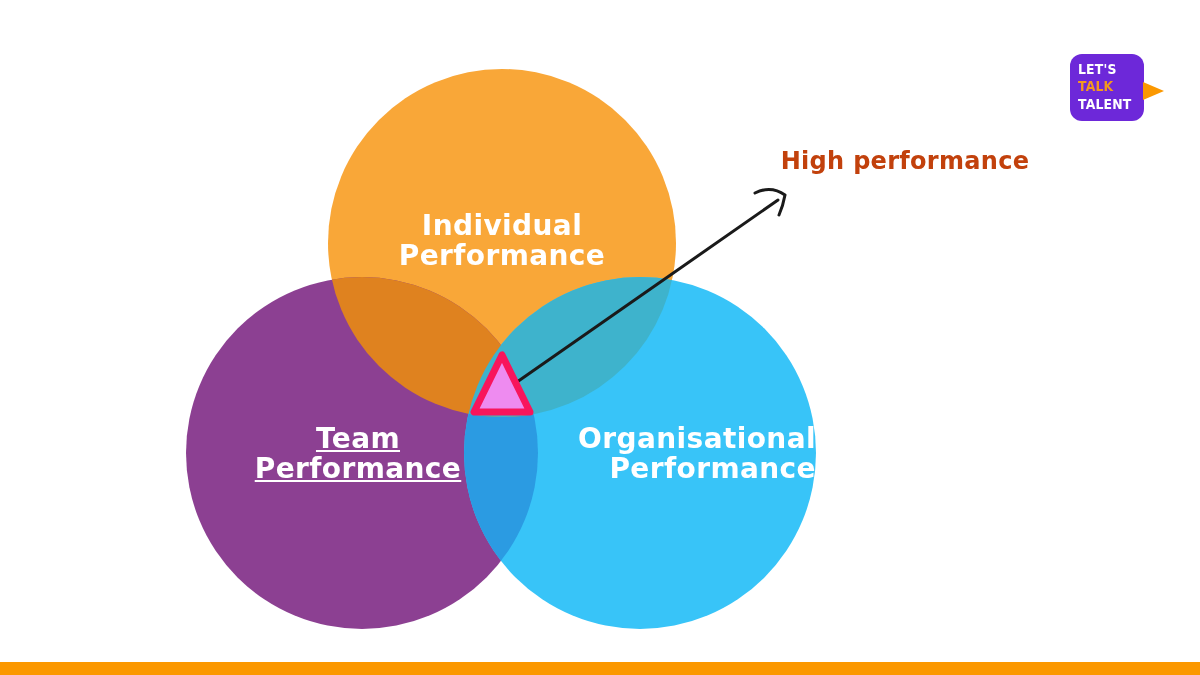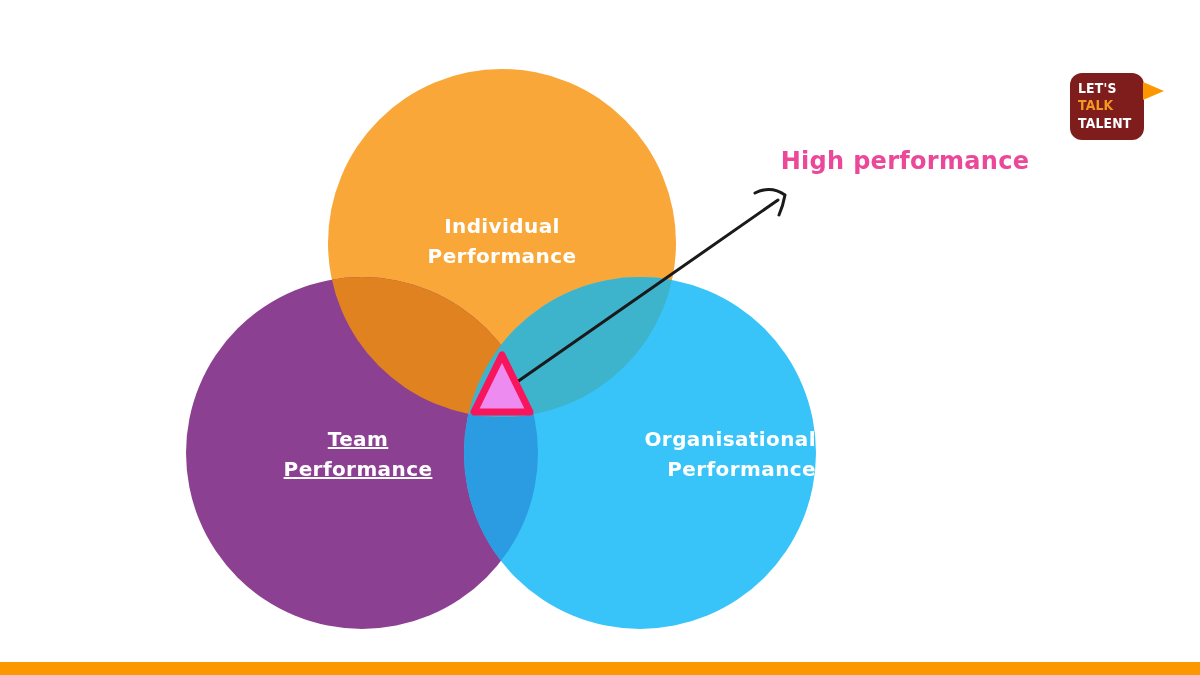--- a/index.html
+++ b/index.html
@@ -10,21 +10,21 @@
     font-family: "DejaVu Sans", sans-serif;
   }
   .stage { position: absolute; inset: 0; width: 1200px; height: 675px; }
   svg.venn-svg { position: absolute; left: 0; top: 0; }
 
   .circle-label {
     position: absolute;
     text-align: center;
     color: #ffffff;
     font-weight: bold;
-    font-size: 20px;
+    font-size: 28px;
     line-height: 30px;
     letter-spacing: 0.4px;
   }
   .label-individual { left: 352px; top: 211px; width: 300px; }
   .label-team { left: 208px; top: 424px; width: 300px; text-decoration: underline; }
   .label-organisational { left: 476px; top: 424px; width: 340px; text-align: right; }
 
   .annotation {
     position: absolute;
     left: 744px; top: 147px; width: 300px;
@@ -109,24 +109,24 @@
   <div class="circle-label label-team">
     <span>Team</span><br>
     <span>Performance</span>
   </div>
   <div class="circle-label label-organisational">
     <span>Organisational</span><br>
     <span>Performance</span>
   </div>
 
   <div class="annotation">
-    <span class="line1" style="color: #ec4899; margin-left: 22px;">High performance</span>
+    <span class="line1" style="color: #c2410c; margin-left: 22px;">High performance</span>
   </div>
 
-  <div class="logo" style="background-color: #7f1d1d; margin-top: 19px;">
+  <div class="logo" style="background-color: #6d28d9;">
     <span class="logo-line" style="color: rgb(255, 255, 255);">LET'S</span>
     <span class="logo-line" style="color: rgb(242, 153, 31);">TALK</span>
     <span class="logo-line" style="color: rgb(255, 255, 255);">TALENT</span>
   </div>
   <div class="logo-pointer" style="border-left-color: rgb(251, 152, 0);"></div>
 
   <div class="footer-bar" style="background-color: rgb(251, 152, 0);"></div>
 
 </div>
 

